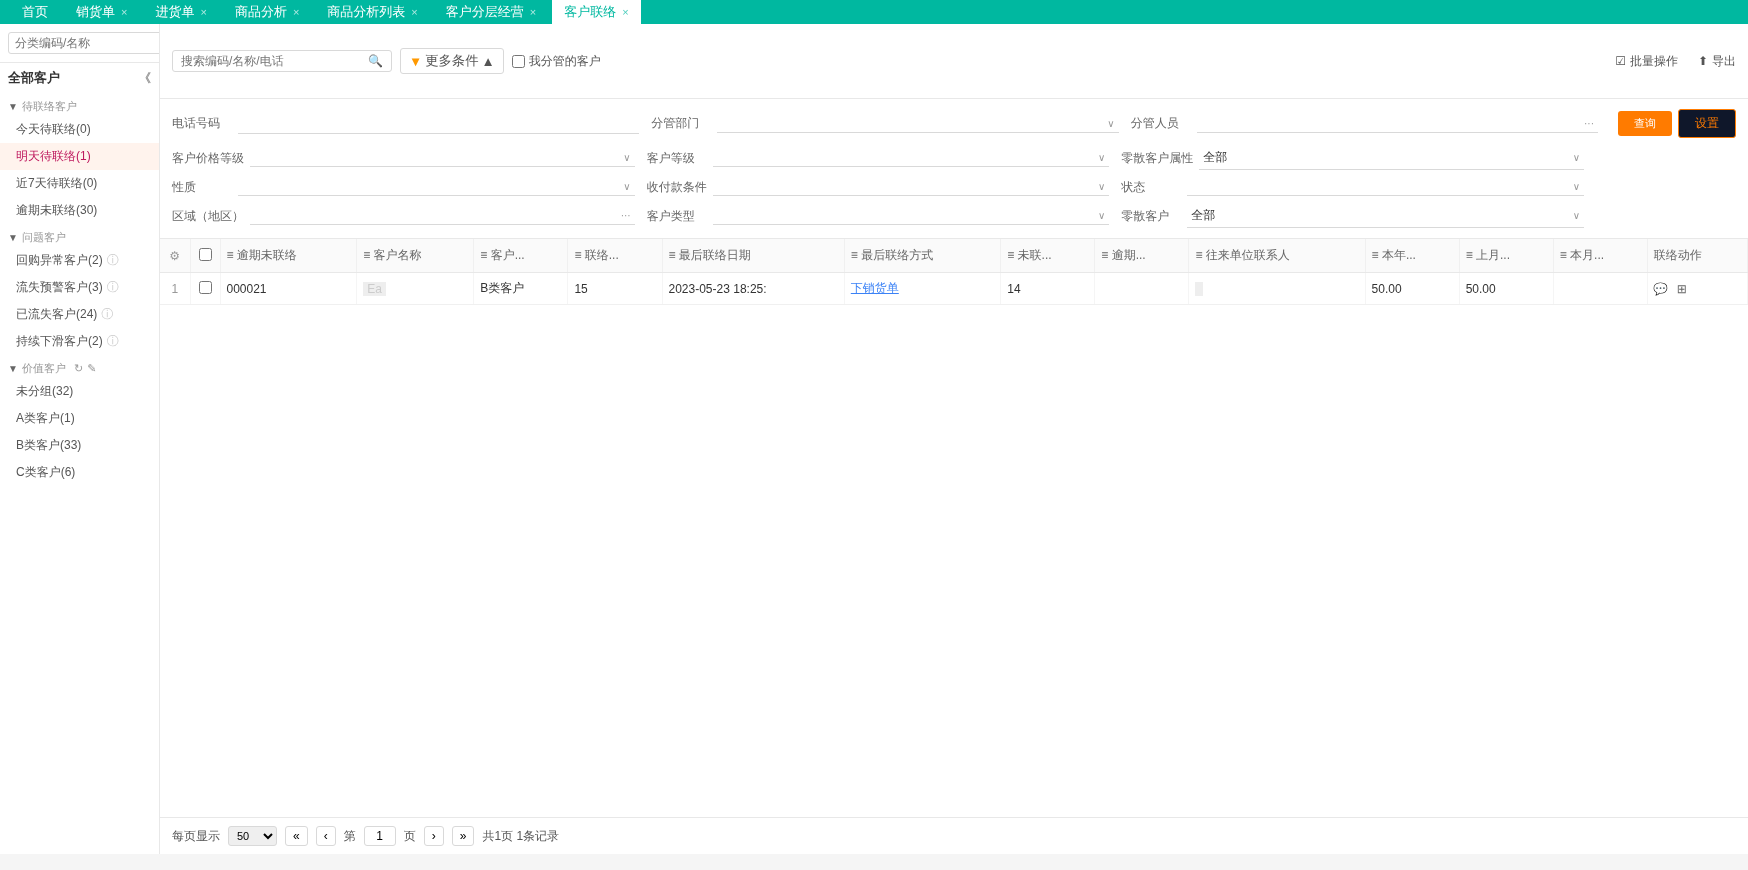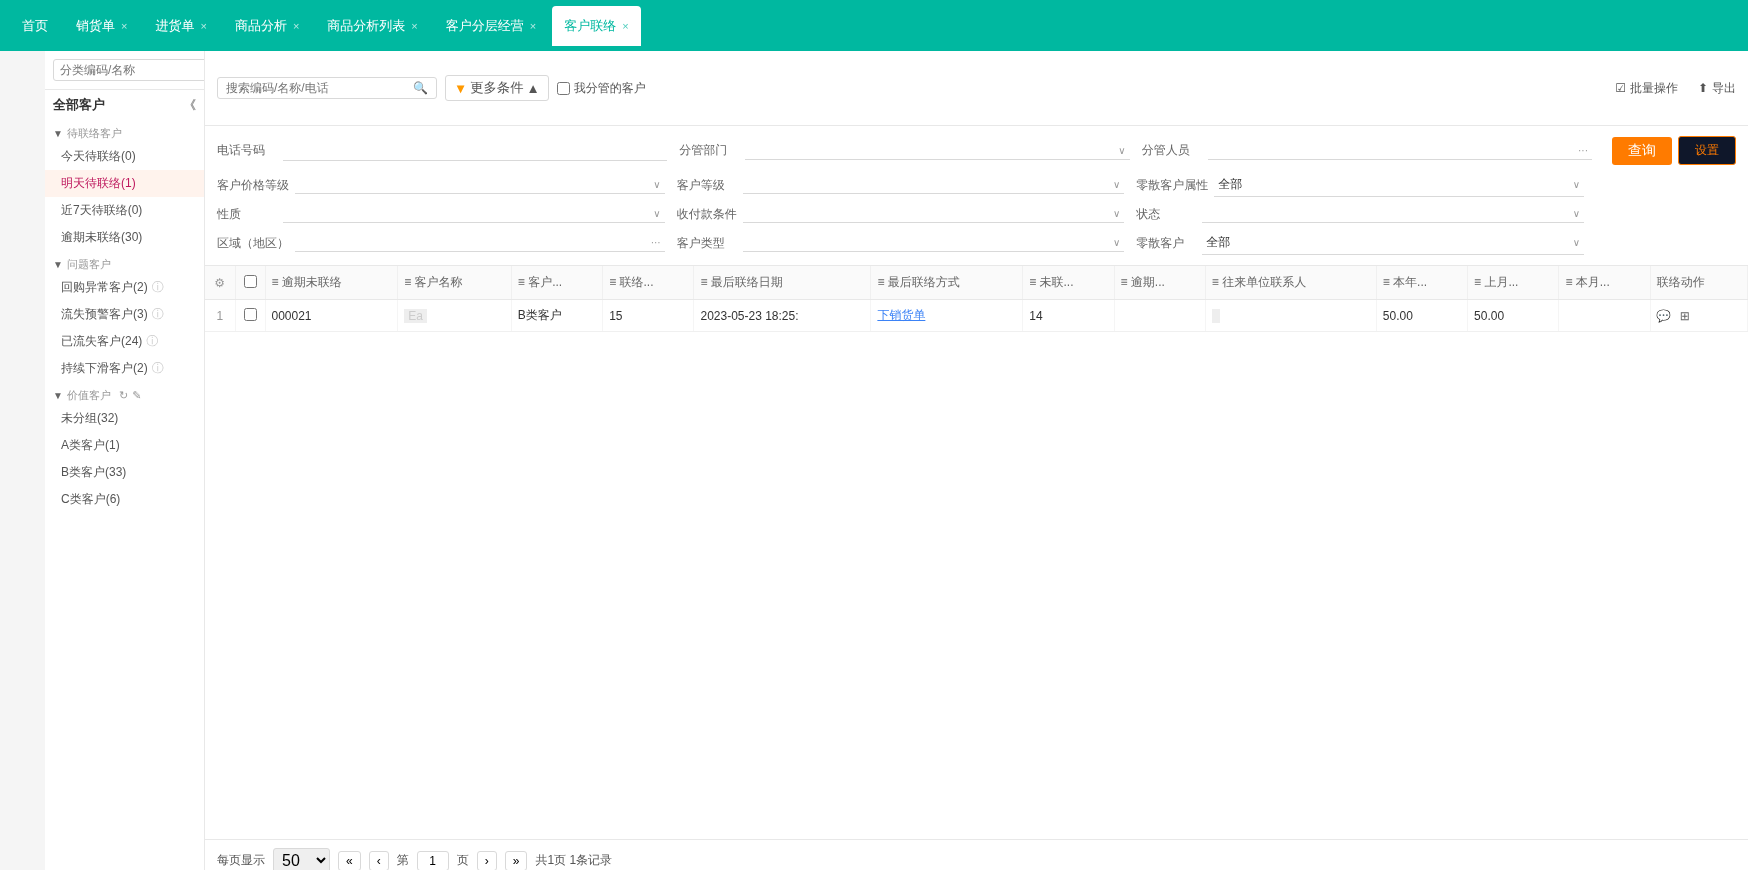--- a/index.html
+++ b/index.html
@@ -1,35 +1,35 @@
 <!DOCTYPE html>
 <html><head>
   <meta charset="utf-8">
   <style>
     * { box-sizing: border-box; margin: 0; padding: 0; }
     body { font-family: "Microsoft YaHei", Arial, sans-serif; font-size: 12px; background: #f5f5f5; color: #333; overflow-x: hidden; }
 
     
     .top-nav {
       display: flex; align-items: center;
-      background: #00b8a0; height: 51px;
+      background: #00b8a0; height: 24px;
       padding: 0 10px; gap: 4px;
     }
     .nav-item {
       color: #fff; padding: 0 12px; height: 40px;
       display: flex; align-items: center; cursor: pointer;
       font-size: 13px; white-space: nowrap;
     }
     .nav-item.active {
       background: #fff; color: #00b8a0; border-radius: 4px 4px 0 0;
     }
     .nav-item .close-x { margin-left: 6px; font-size: 11px; opacity: 0.7; }
 
     
-    .main-layout { display: flex; height: calc(100vh - 40px); margin-left: 45px; }
+    .main-layout { display: flex; height: calc(100vh - 40px); }
 
     
     .sidebar {
       width: 160px; min-width: 160px; background: #fff;
       border-right: 1px solid #e8e8e8; overflow-y: auto;
       display: flex; flex-direction: column;
     }
     .sidebar-search {
       display: flex; align-items: center; padding: 8px;
       border-bottom: 1px solid #e8e8e8; gap: 4px;
@@ -102,21 +102,21 @@
       border-bottom: 1px solid #d9d9d9; padding: 3px 4px; cursor: pointer;
       min-width: 120px;
     }
     .filter-select .chevron { color: #999; font-size: 10px; }
     .filter-actions {
       display: flex; gap: 6px; align-items: center; justify-content: flex-end;
       padding-left: 8px;
     }
     .btn-query {
       background: #ff7b00; color: #fff; border: none;
-      padding: 5px 16px; border-radius: 3px; cursor: pointer; font-size: 14px;
+      padding: 5px 16px; border-radius: 3px; cursor: pointer; font-size: 11px;
     }
     .btn-reset {
       background: #0f172a; color: #ff7b00; border: 1px solid #ff7b00;
       padding: 5px 16px; border-radius: 3px; cursor: pointer; font-size: 12px;
     }
 
     
     .table-area { flex: 1; overflow: auto; background: #fff; margin: 0; }
     table {
       width: 100%; border-collapse: collapse; font-size: 12px;
@@ -137,21 +137,21 @@
     .masked-text { color: #ccc; background: #eee; border-radius: 0; padding: 0 4px; }
 
     
     .table-footer {
       background: #fff; border-top: 1px solid #e8e8e8;
       padding: 8px 12px; display: flex; align-items: center;
       justify-content: flex-start; gap: 8px; font-size: 12px; color: #555;
     }
     .page-size-select {
       border: 1px solid #d9d9d9; padding: 2px 4px; border-radius: 3px;
-      font-size: 16px; cursor: pointer;
+      font-size: 11px; cursor: pointer;
     }
     .page-btn {
       border: 1px solid #d9d9d9; background: #fff; padding: 2px 7px;
       border-radius: 3px; cursor: pointer; font-size: 12px;
     }
     .page-btn:disabled { color: #ccc; cursor: default; }
     .page-input {
       border: 1px solid #d9d9d9; border-radius: 3px; width: 32px;
       text-align: center; padding: 2px; font-size: 12px;
     }

